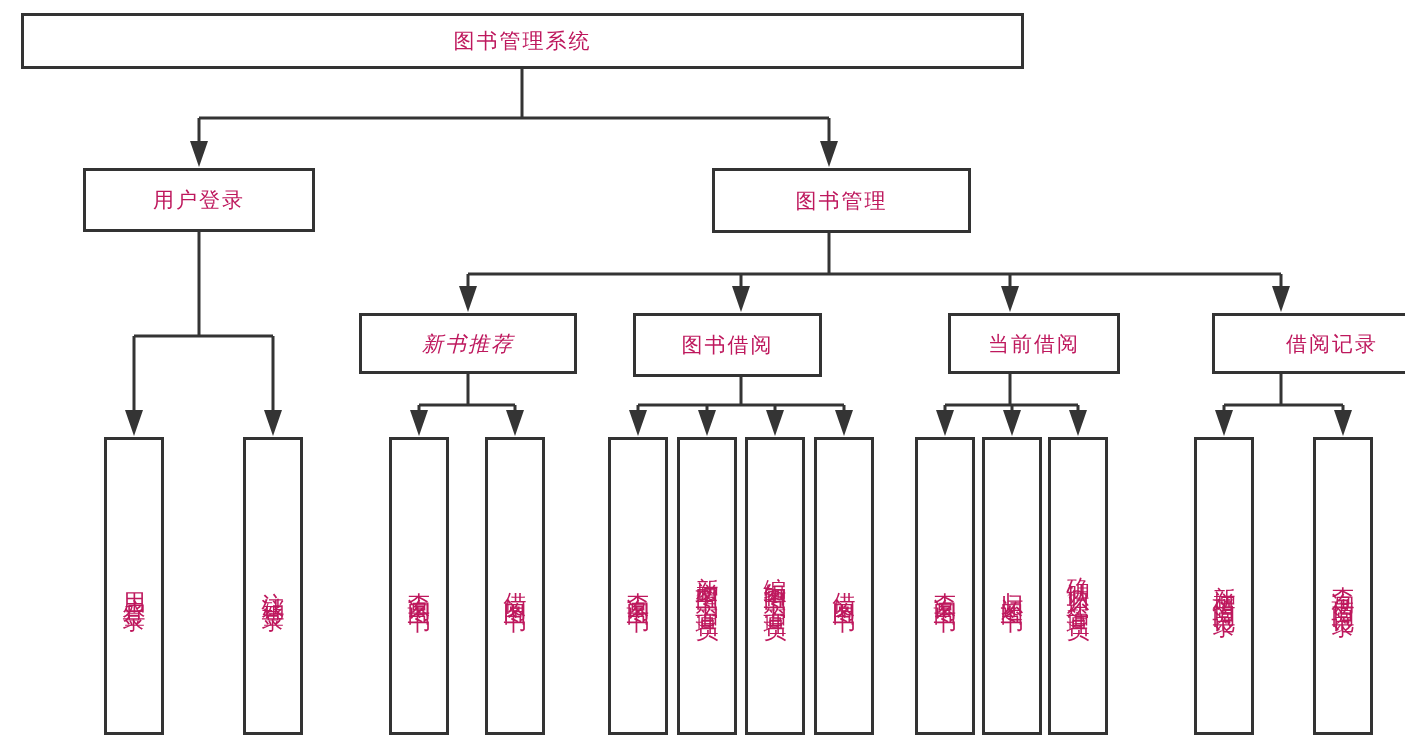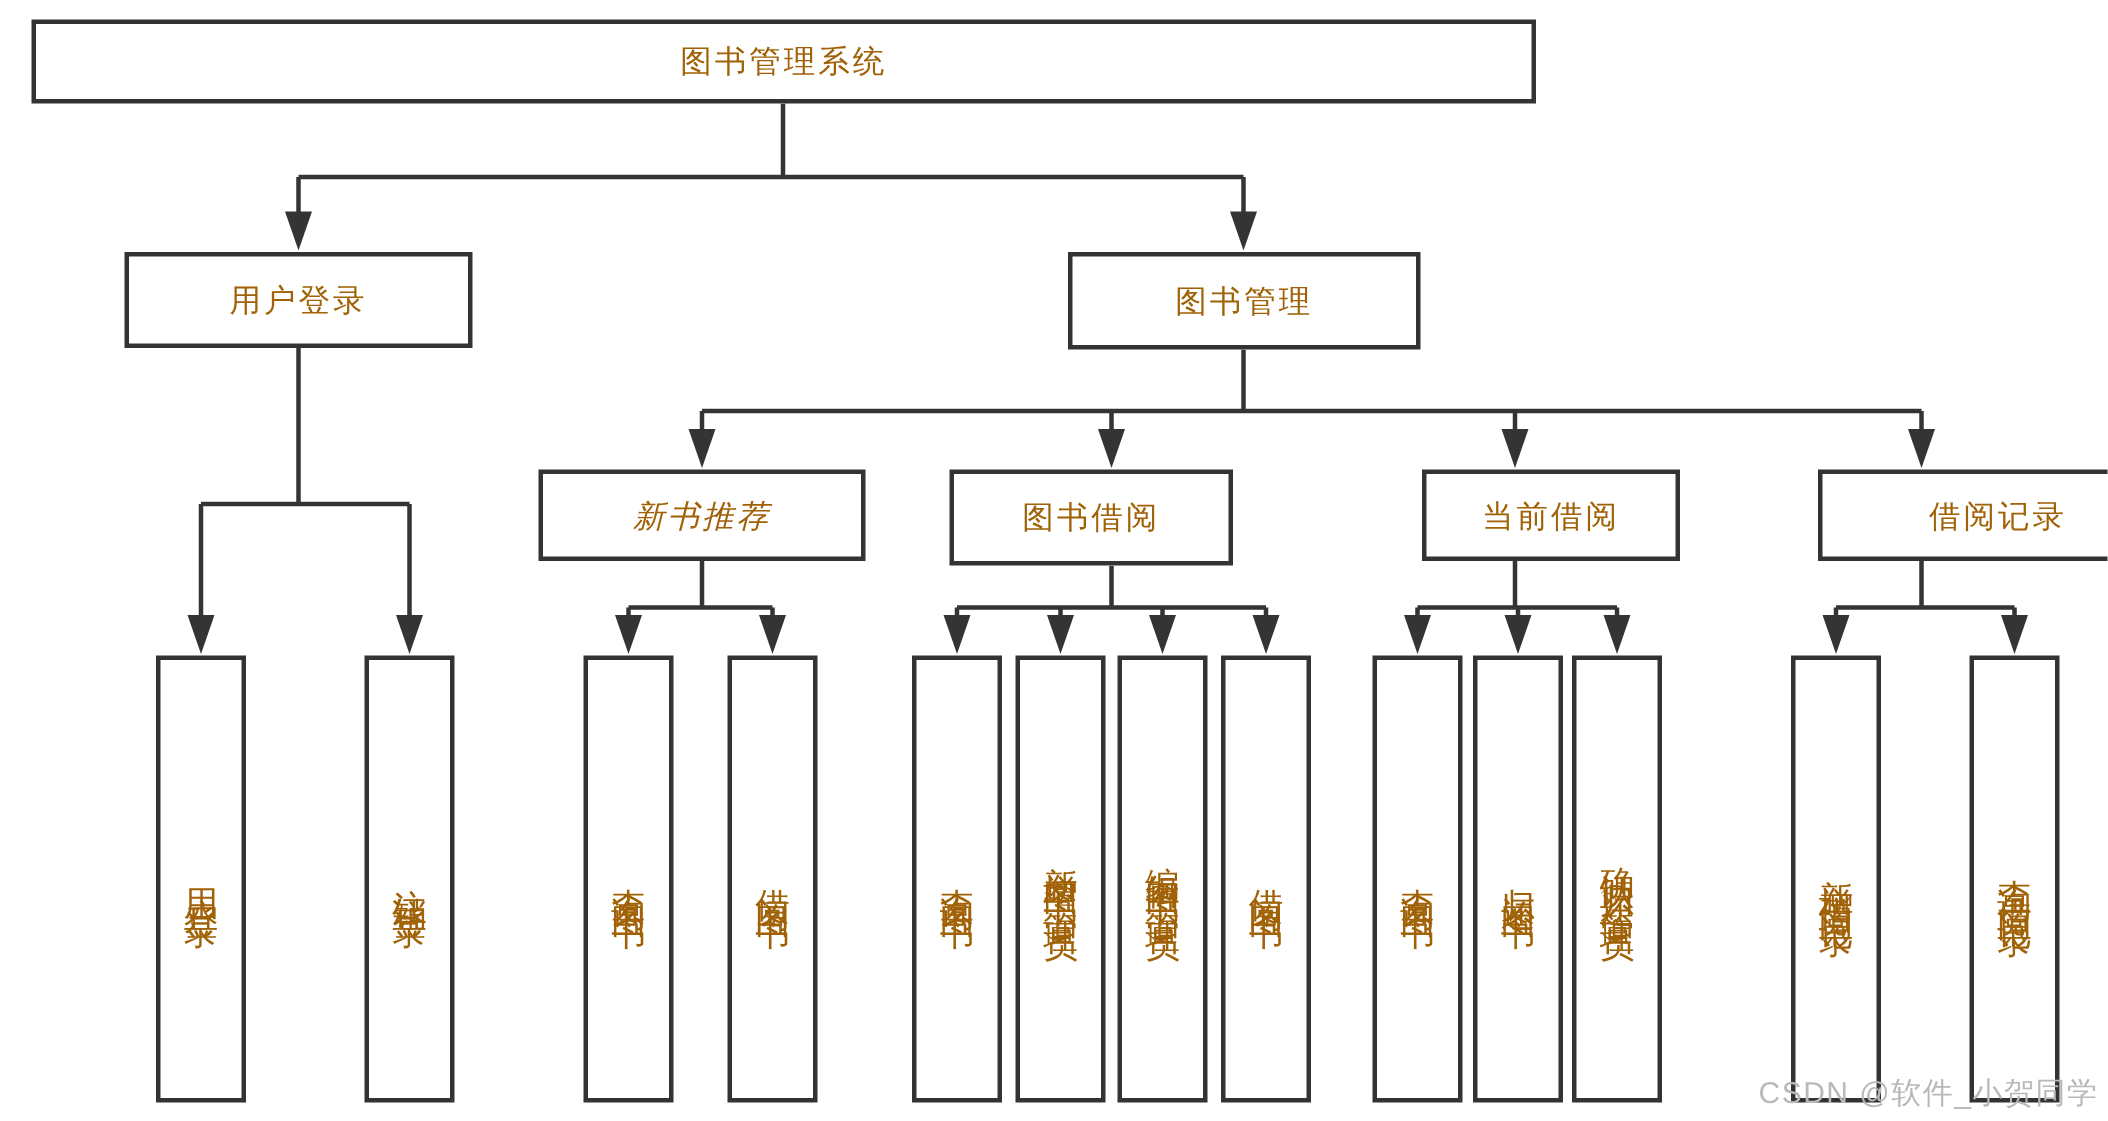--- a/index.html
+++ b/index.html
@@ -12,21 +12,21 @@
   .stage { position: absolute; inset: 0; width: 1405px; height: 747px; }
   svg.connectors { position: absolute; left: 0; top: 0; z-index: 1; }
   .node {
     position: absolute;
     box-sizing: border-box;
     background: #ffffff;
     border: 3px solid #333333;
     display: flex;
     align-items: center;
     justify-content: center;
-    color: #a16207;
+    color: #be185d;
     z-index: 2;
   }
   .hnode {
     font-size: 21px;
     letter-spacing: 2px;
     white-space: nowrap;
   }
   .vnode {
     writing-mode: vertical-rl;
     text-orientation: mixed;
@@ -86,21 +86,21 @@
       <polygon points="1003,410 1021,410 1012,436"></polygon>
       <polygon points="1069,410 1087,410 1078,436"></polygon>
       <polygon points="1215,410 1233,410 1224,436"></polygon>
       <polygon points="1334,410 1352,410 1343,436"></polygon>
     </g>
   </svg>
 
   <div class="node hnode" style="left:21px; top:13px; width:1003px; height:56px;">图书管理系统</div>
 
   <div class="node hnode" style="left:83px; top:168px; width:232px; height:64px;">用户登录</div>
-  <div class="node hnode" style="left:712px; top:168px; width:235px; height:65px;">图书管理</div>
+  <div class="node hnode" style="left:712px; top:168px; width:259px; height:65px;">图书管理</div>
 
   <div class="node hnode" style="left:359px; top:313px; width:218px; height:61px;font-style:italic;">新书推荐</div>
   <div class="node hnode" style="left:633px; top:313px; width:189px; height:64px;">图书借阅</div>
   <div class="node hnode" style="left:948px; top:313px; width:172px; height:61px;">当前借阅</div>
   <div class="node hnode" style="left:1212px; top:313px; width:240px; height:61px;">借阅记录</div>
 
   <div class="node vnode" style="left:104px; top:437px; width:60px; height:298px;">用户登录</div>
   <div class="node vnode" style="left:243px; top:437px; width:60px; height:298px;">注销登录</div>
 
   <div class="node vnode" style="left:389px; top:437px; width:60px; height:298px;">查询图书</div>
@@ -111,15 +111,14 @@
   <div class="node vnode" style="left:745px; top:437px; width:60px; height:298px;">编辑图书（管理员）</div>
   <div class="node vnode" style="left:814px; top:437px; width:60px; height:298px;">借阅图书</div>
 
   <div class="node vnode" style="left:915px; top:437px; width:60px; height:298px;">查询图书</div>
   <div class="node vnode" style="left:982px; top:437px; width:60px; height:298px;">归还图书</div>
   <div class="node vnode" style="left:1048px; top:437px; width:60px; height:298px;">确认归还（管理员）</div>
 
   <div class="node vnode" style="left:1194px; top:437px; width:60px; height:298px;">新增借阅记录</div>
   <div class="node vnode" style="left:1313px; top:437px; width:60px; height:298px;">查询借阅记录</div>
 
-  <div class="watermark">CSDN @软件_小贺同学</div>
 
 </div>
 
 </body></html>

